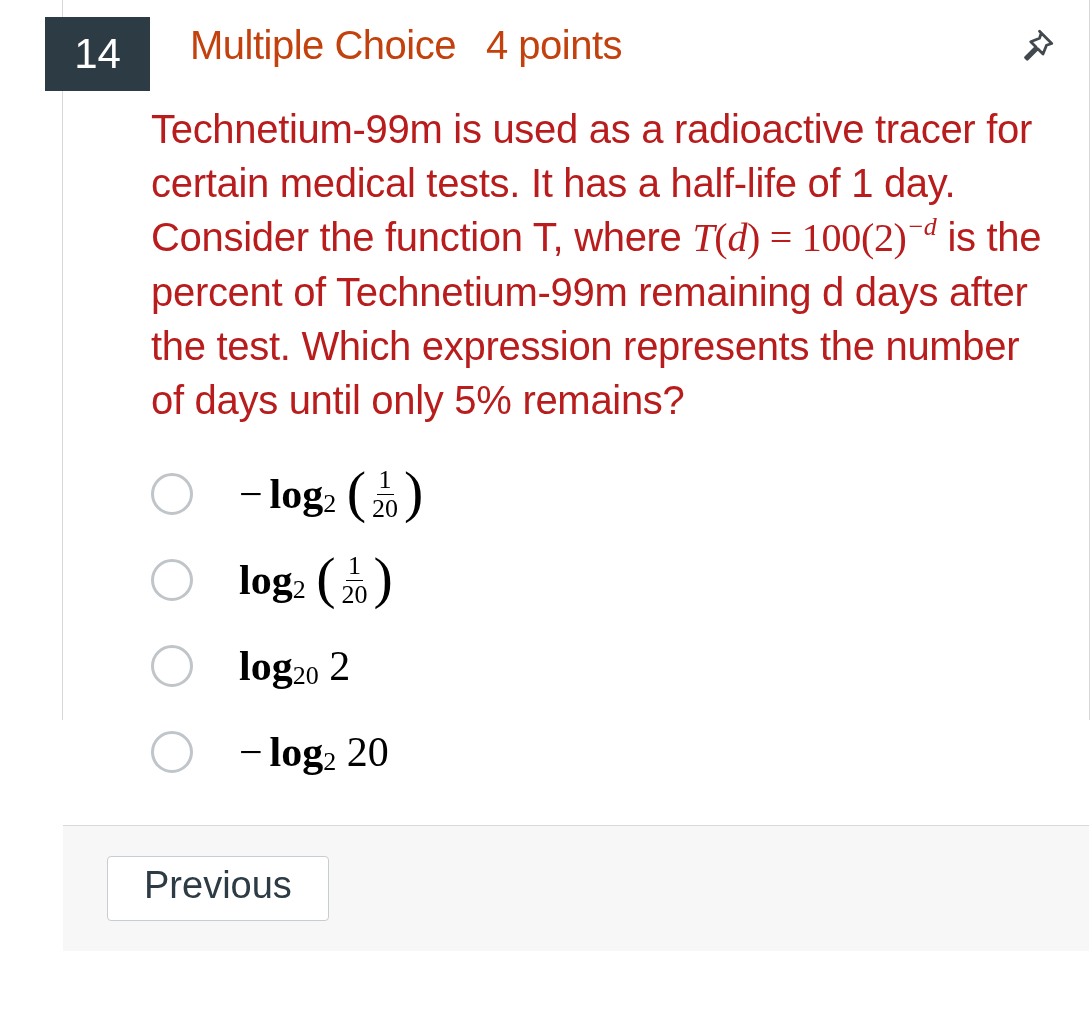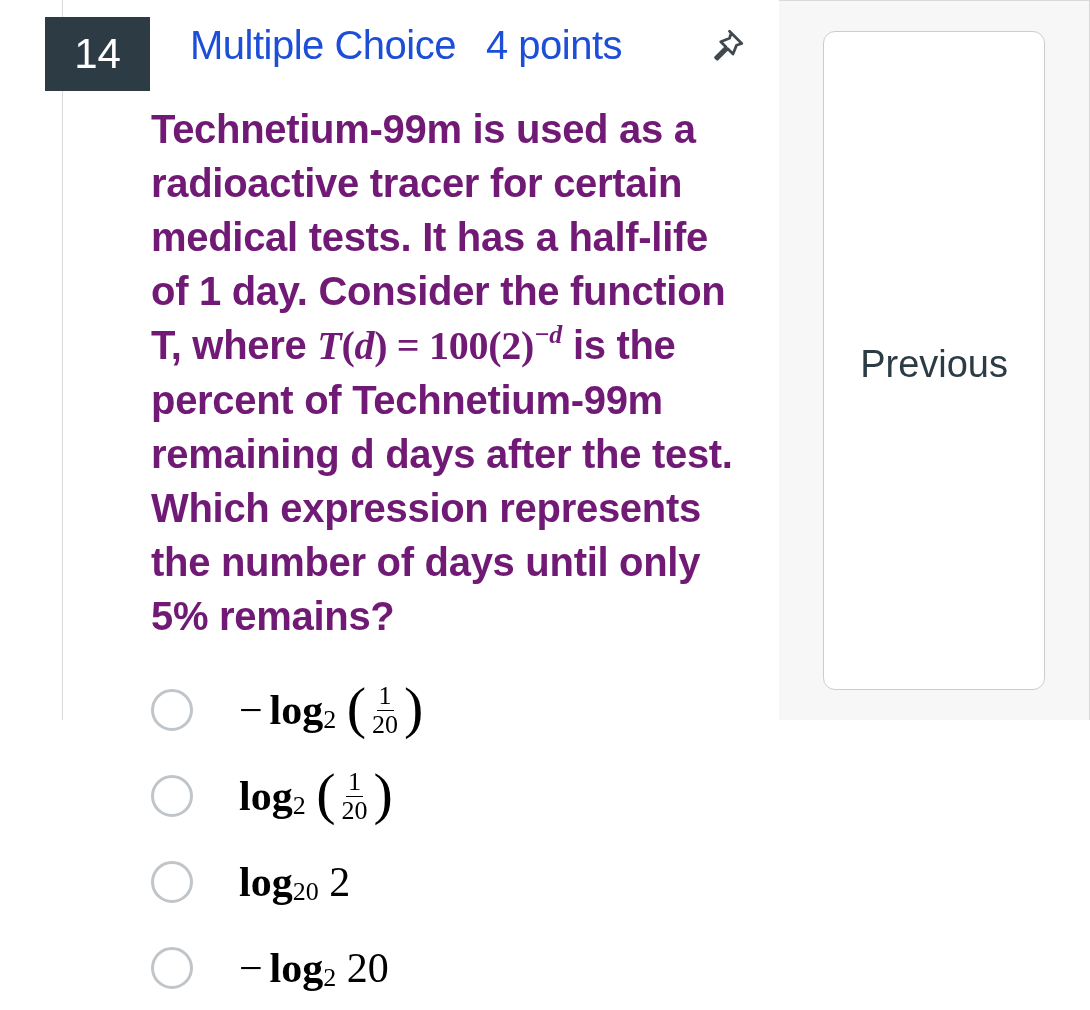--- a/index.html
+++ b/index.html
@@ -11,21 +11,21 @@
     height: 1010px;
     overflow: hidden;
   }
   .card {
     width: 1028px;
     margin-left: 62px;
     border-left: 1px solid #d9d9d9;
     border-right: 1px solid #d9d9d9;
     height: 720px;
     display: flex;
-    flex-direction: row;
+    flex-direction: column;
     background: #fff;
   }
   .top-area {
     flex: 1;
     padding: 0 30px 30px 0;
     position: relative;
   }
   .header-row {
     display: flex;
     align-items: center;
@@ -40,21 +40,21 @@
     display: flex;
     align-items: center;
     justify-content: center;
     width: 105px;
     height: 74px;
     margin-left: -18px;
     position: relative;
     top: 9px;
   }
   .meta {
-    color: #1d4ed8;
+    color: #c2410c;
     font-size: 40px;
     font-weight: 400;
     margin-left: 40px;
     letter-spacing: -0.5px;
   }
   .meta-gap { display: inline-block; width: 30px; }
   .pin {
     position: absolute;
     right: 0;
     top: 24px;
@@ -66,22 +66,22 @@
     cursor: pointer;
   }
   .pin svg { width: 42px; height: 42px; }
   .content {
     margin-left: 88px;
     margin-top: 12px;
   }
   .prompt {
     font-size: 40px;
     line-height: 1.35;
-    color: #701a75;
-    font-weight: 700;
+    color: #b91c1c;
+    font-weight: 400;
     letter-spacing: -0.3px;
   }
   .formula {
     font-family: Georgia, 'Times New Roman', serif;
     font-size: 40px;
     font-style: italic;
     white-space: nowrap;
   }
   .formula .rm { font-style: normal; }
   .options {
@@ -134,22 +134,22 @@
   .bottom {
     border-top: 1px solid #d9d9d9;
     background: #f7f7f7;
     padding: 30px 44px;
     display: flex;
     justify-content: space-between;
   }
   .nav-btn {
     border: 1px solid #c7cdd1;
     background: #fff;
-    border-radius: 12px;
-    padding: 22px 36px 16px 36px;
+    border-radius: 4px;
+    padding: 9px 36px 16px 36px;
     font-size: 38px;
     color: #2d3b45;
     cursor: pointer;
     font-family: inherit;
     line-height: 1;
   }
 </style>
 </head>
 <body>
 

